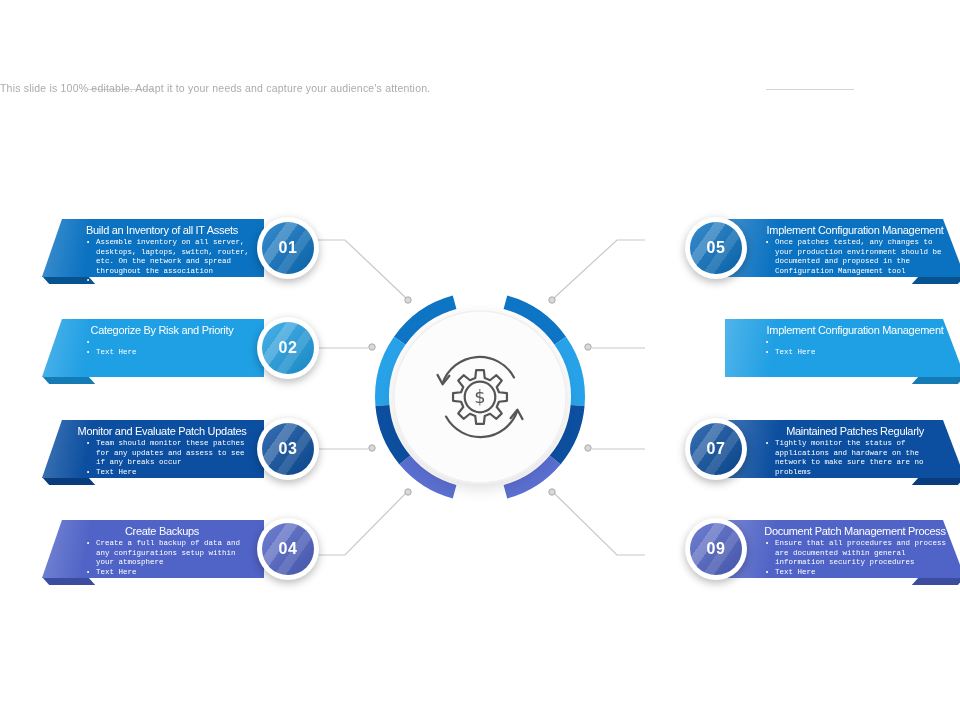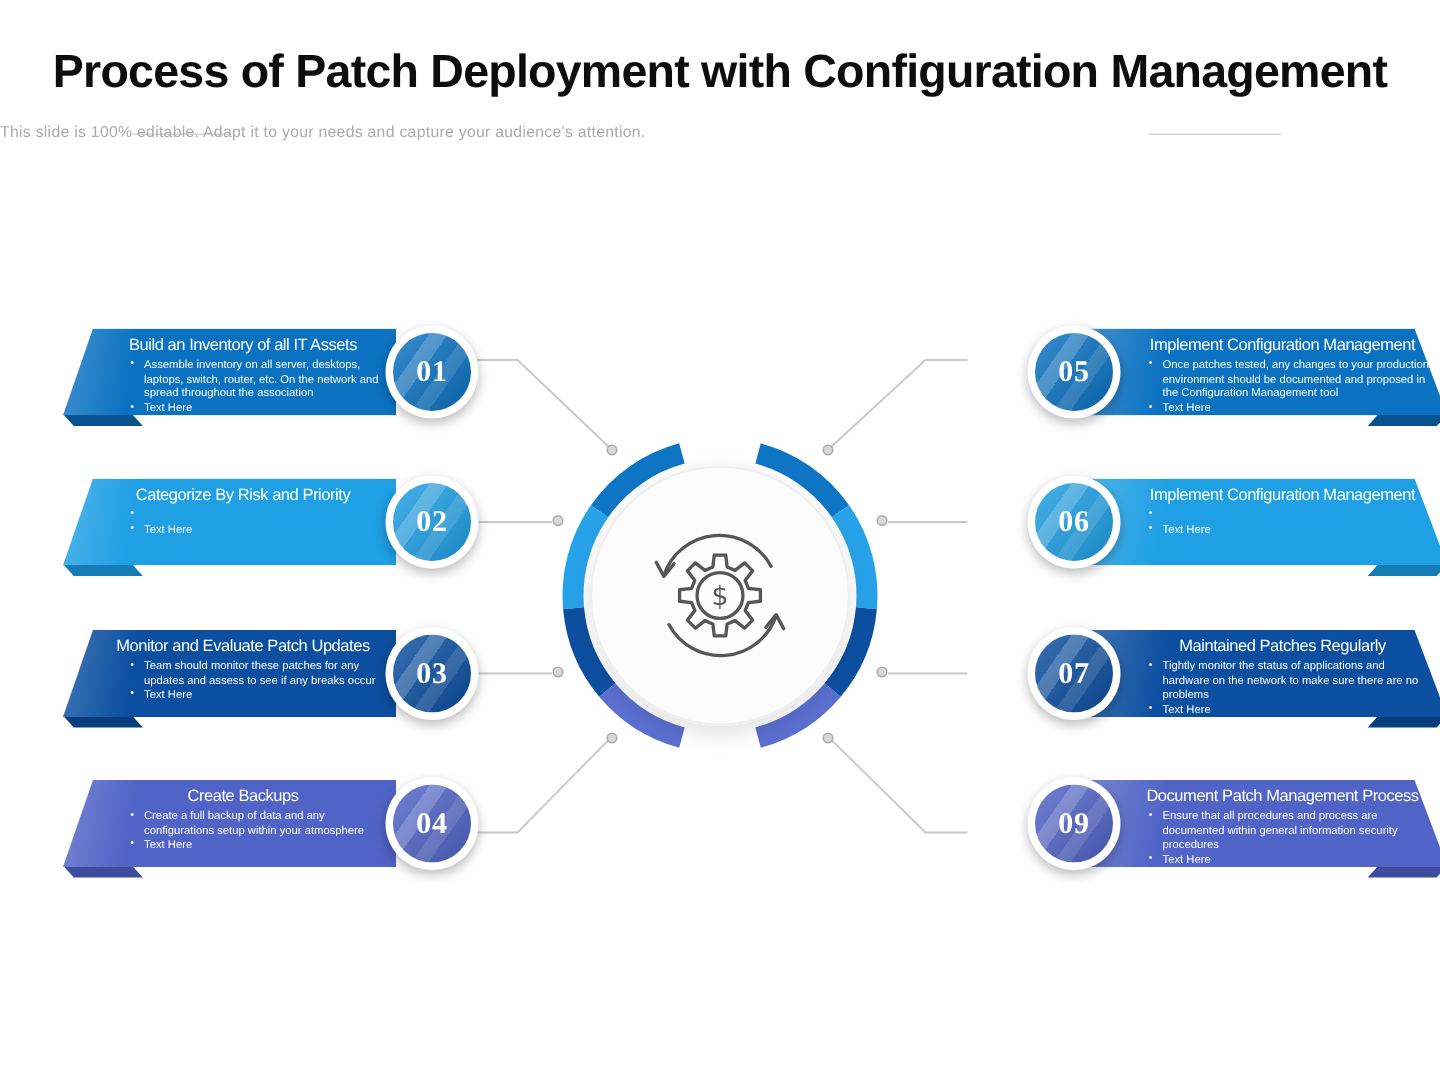--- a/index.html
+++ b/index.html
@@ -38,40 +38,39 @@
   .banner-fold{position:absolute;bottom:-7px;width:46px;height:8px;}
   .item.left  .banner-fold{left:0;transform:skewX(42deg);transform-origin:top left;}
   .item.right .banner-fold{right:0;transform:skewX(-42deg);transform-origin:top right;}
   .banner-content{position:relative;z-index:1;color:#fff;}
   .item.left  .banner-content{padding:5px 8px 0 26px;}
   .item.right .banner-content{padding:5px 10px 0 30px;}
   .b-title{
     font-size:11px;font-weight:400;text-align:center;white-space:nowrap;
     letter-spacing:-0.3px;margin-bottom:2px;
   }
-  .bullet{display:flex;align-items:flex-start;}
+  .bullet{display:flex;align-items:flex-start;font-family:Liberation Mono, monospace;}
   .item.left  .bullet{padding-left:12px;}
   .item.right .bullet{padding-left:4px;}
   .dot{flex:0 0 16px;text-align:center;font-size:7px;line-height:9.5px;}
   .b-text{flex:1;font-size:7.5px;line-height:9.5px;}
   
   .badge{
     position:absolute;top:0;width:62px;height:62px;border-radius:50%;background:#fff;
     box-shadow:0 3px 8px rgba(0,0,0,.28);display:flex;align-items:center;justify-content:center;
   }
   .item.left  .badge{left:215px;}
   .item.right .badge{left:0;}
   .badge-inner{
     width:52px;height:52px;border-radius:50%;display:flex;align-items:center;justify-content:center;
-    color:#fff;font-size:20px;font-weight:700;letter-spacing:0.5px;
+    color:#fff;font-size:16px;font-weight:700;letter-spacing:0.5px;
     background-image:
       linear-gradient(125deg,rgba(255,255,255,0) 28%,rgba(255,255,255,.20) 28%,rgba(255,255,255,.20) 42%,
         rgba(255,255,255,0) 42%,rgba(255,255,255,0) 55%,rgba(255,255,255,.12) 55%,rgba(255,255,255,.12) 68%,rgba(255,255,255,0) 68%),
       linear-gradient(135deg,rgba(255,255,255,.18),rgba(0,0,0,.15));
-    font-family: Liberation Serif, serif;
   }
   
   .t-a .banner-bg,.t-a .badge-inner{background-color:#0b72c1;}
   .t-a .banner-fold{background:#07538f;}
   .t-b .banner-bg,.t-b .badge-inner{background-color:#1f9fe4;}
   .t-b .banner-fold{background:#157bb4;}
   .t-c .banner-bg,.t-c .badge-inner{background-color:#0c4fa0;}
   .t-c .banner-fold{background:#093c7c;}
   .t-d .banner-bg,.t-d .badge-inner{background-color:#5063c6;}
   .t-d .banner-fold{background:#3c4da0;}
@@ -133,21 +132,20 @@
         L -19.7 -11.8 L -25.6 -19.3 L -19.3 -25.6 L -11.8 -19.7 Z"></path>
       <circle r="18"></circle>
       <text y="7.5" text-anchor="middle" font-size="21" fill="#565656" stroke="none" font-family="DejaVu Sans, sans-serif">$</text>
       <path d="M 40 -23 A 46 46 0 0 0 -44 -16"></path>
       <polyline points="-50,-26 -44,-15 -36,-25"></polyline>
       <path d="M -40 23 A 46 46 0 0 0 44 16"></path>
       <polyline points="50,26 44,15 36,25"></polyline>
     </g>
   </svg>
 
-  <div class="title">Process of Patch Deployment with Configuration Management</div>
   <div class="dash dash-l"></div>
   <div class="subtitle">This slide is 100% editable. Adapt it to your needs and capture your audience's attention.</div>
   <div class="dash dash-r"></div>
 
   <div class="item left t-a r1">
     <div class="banner">
       <div class="banner-fold"></div>
       <div class="banner-bg"></div>
       <div class="banner-content">
         <div class="b-title">Build an Inventory of all IT Assets</div>
@@ -257,23 +255,20 @@
         <div class="b-title">Implement Configuration Management</div>
         <div class="bullet">
           <span class="dot">•</span>
         </div>
         <div class="bullet">
           <span class="dot">•</span>
           <span class="b-text">Text Here</span>
         </div>
       </div>
     </div>
-    <div class="badge">
-      <div class="badge-inner">06</div>
-    </div>
   </div>
 
   <div class="item right t-c r3">
     <div class="banner">
       <div class="banner-fold"></div>
       <div class="banner-bg"></div>
       <div class="banner-content">
         <div class="b-title">Maintained Patches Regularly</div>
         <div class="bullet">
           <span class="dot">•</span>

